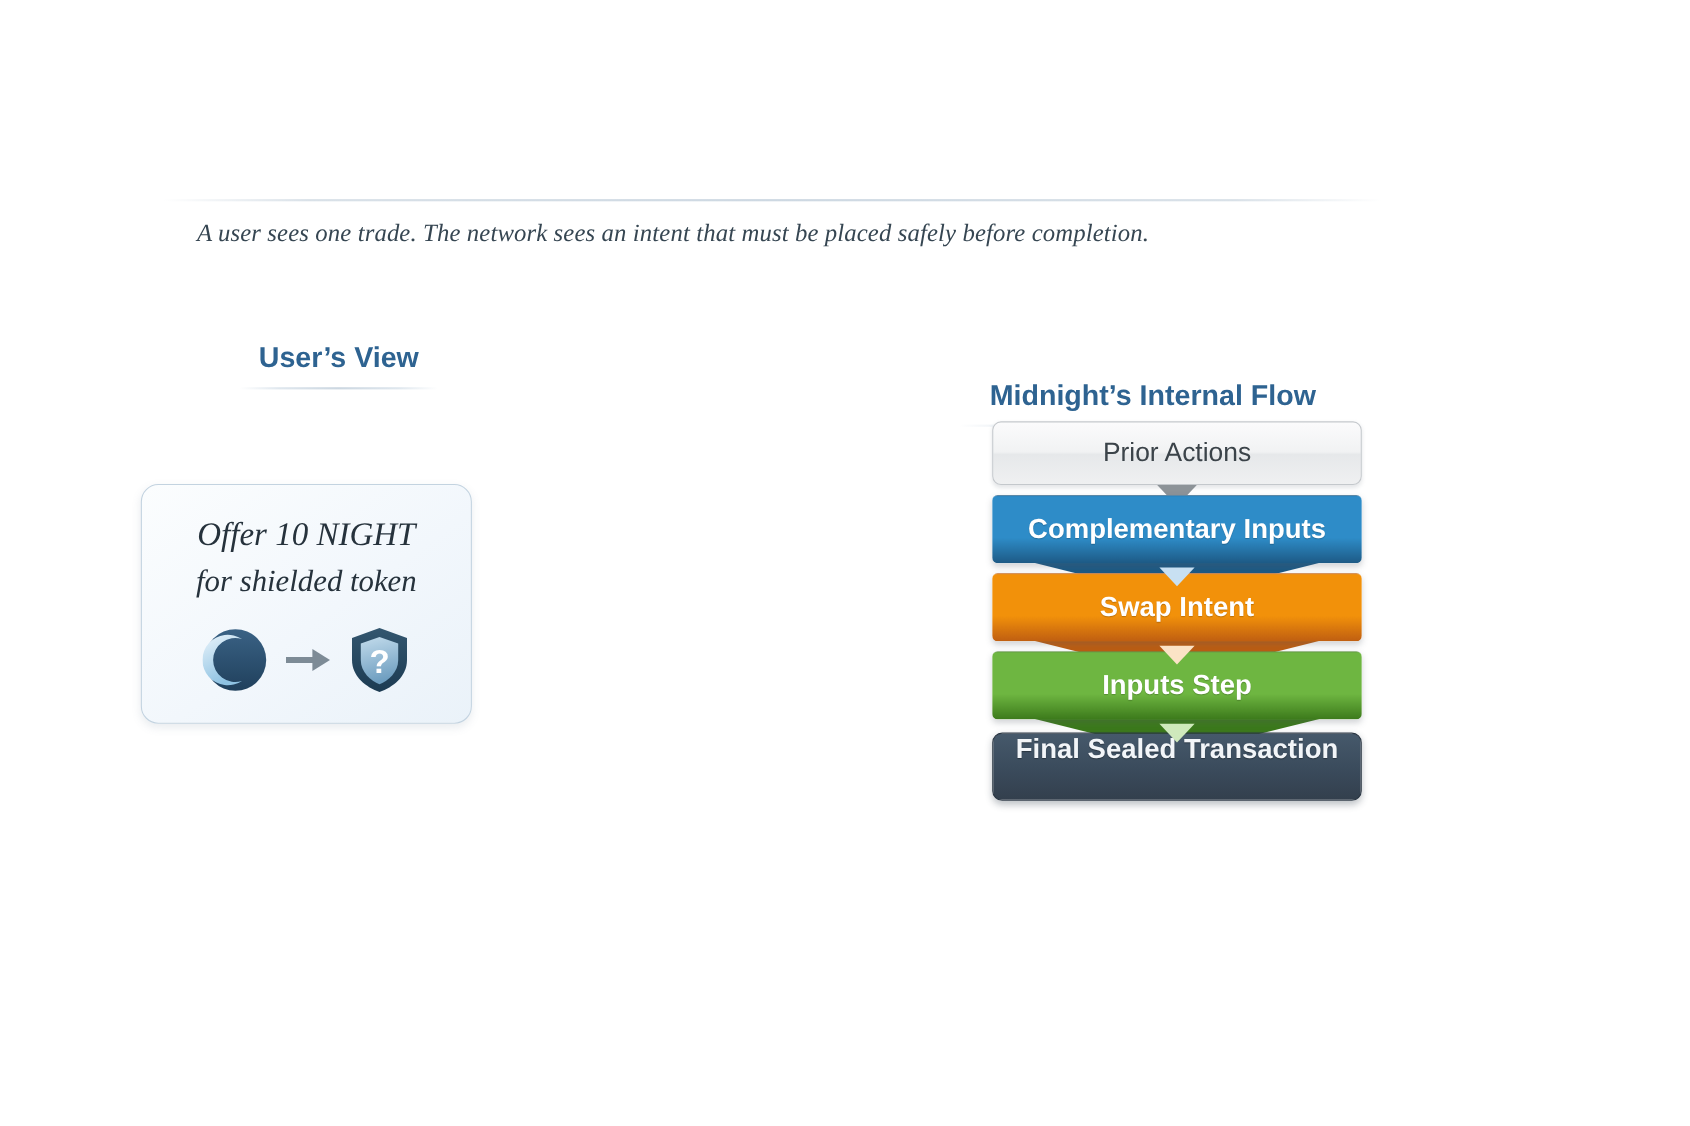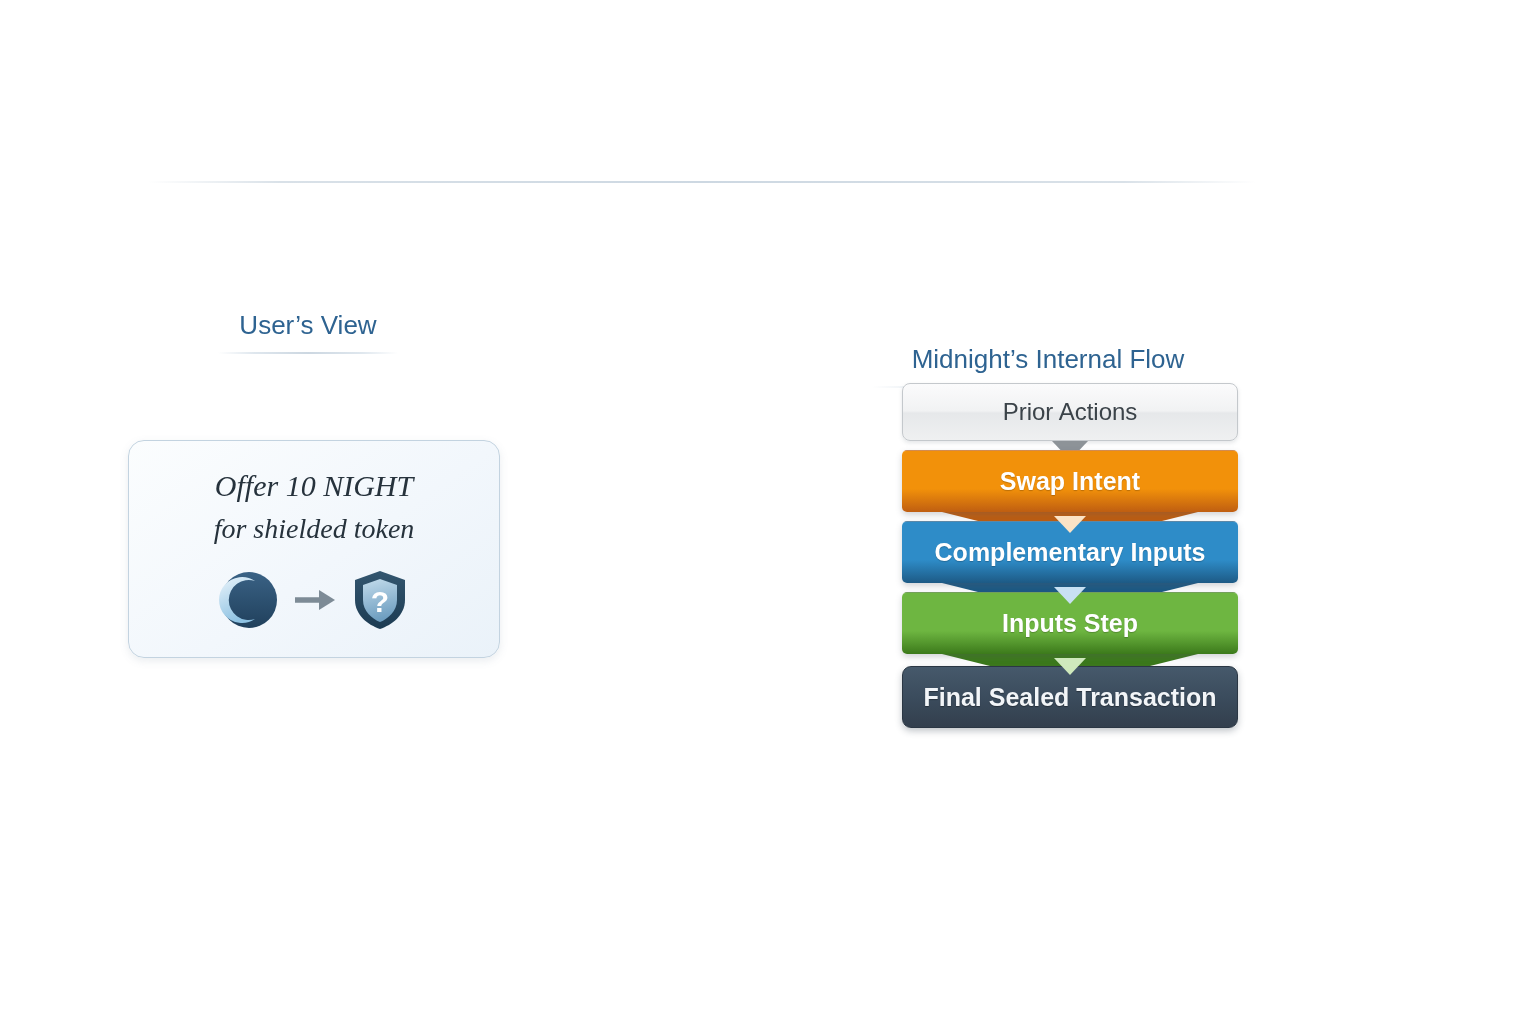--- a/index.html
+++ b/index.html
@@ -28,33 +28,33 @@
     font-size:22.5px; font-style:italic; font-weight:400;
     color:#364652;
     font-family:"Liberation Serif", serif;
     white-space:nowrap;
     letter-spacing:0.1px;
   }
 
   
   .col-head {
     position:absolute;
-    font-size:26px; font-weight:400; color:#2E6391;
+    font-size:26px; font-weight:700; color:#2E6391;
     text-align:center; white-space:nowrap;
   }
   .col-head .rule {
     position:absolute; left:0; right:0; bottom:-13px; height:2px;
     background:linear-gradient(to right,#ffffff 0%,#dfe7ee 20%,#ccd7e1 50%,#dfe7ee 80%,#ffffff 100%);
   }
   #head-left  { left:218px; top:310px; width:180px; }
   #head-right { left:872px; top:312px; width:352px;margin-top:32px; }
 
   
   .user-card {
-    position:absolute; left:128px; top:440px; width:372px; height:218px;
+    position:absolute; left:128px; top:440px; width:301px; height:218px;
     background:linear-gradient(145deg,#fbfdfe 0%,#f2f7fc 55%,#eaf2f9 100%);
     border:1.6px solid #c3d3e0;
     border-radius:16px;
     box-shadow:0 3px 8px rgba(90,115,140,0.13);
   }
   .card-line1 {
     position:absolute; left:0; right:0; top:28px;
     text-align:center; font-size:30px; font-style:italic;
     color:#26323c; font-family:"Liberation Serif", serif;
     white-space:nowrap;
@@ -122,34 +122,35 @@
     z-index:2;
   }
   .chev .tri {
     position:absolute; left:50%; transform:translateX(-50%); top:66px;
     width:0; height:0; border-left:16px solid transparent;
     border-right:16px solid transparent; z-index:3;
   }
 
   .node-final {
     position:relative; margin-top:12px; height:62px; border-radius:9px;
-    display:flex; align-items:center; justify-content:center;
+    display:flex; justify-content:center;
     font-size:25px; font-weight:700; color:#f2f5f8;
     text-shadow:0 1px 1px rgba(0,0,0,0.35);
     box-shadow:0 3px 7px rgba(60,70,85,0.32);
     background:linear-gradient(180deg,#46596b 0%,#3b4c5d 50%,#333f4d 100%);
     border:1px solid #2b3744;
   }
 </style>
 </head>
 <body>
 
 <div id="stage">
 
   <div class="title-rule"></div>
+  <div class="subtitle">A user sees one trade.  The network sees an intent that must be placed safely before completion.</div>
 
   <div class="col-head" id="head-left">
     <span>User’s View</span>
     <span class="rule"></span>
   </div>
   <div class="col-head" id="head-right">
     <span>Midnight’s Internal Flow</span>
     <span class="rule"></span>
   </div>
 
@@ -204,36 +205,36 @@
   </div>
 
 
   <div class="flow">
 
     <div class="node-plain">
       <span>Prior Actions</span>
       <span class="gray-arrow"></span>
     </div>
 
+    <div class="chev" id="chev1">
+      <div class="tail" style="background: rgb(29, 90, 133);"></div>
+      <div class="plate" style="background: linear-gradient(rgb(46, 140, 200) 0%, rgb(46, 140, 200) 62%, rgb(29, 90, 133) 100%); border-top: 1px solid rgba(255, 255, 255, 0.28);">
+        <span>Complementary Inputs</span>
+      </div>
+      <span class="tri" style="border-top: 17px solid rgb(200, 224, 242);"></span>
+    </div>
+
     <div class="chev" id="chev0">
       <div class="tail" style="background: rgb(191, 94, 17);"></div>
       <div class="plate" style="background: linear-gradient(rgb(242, 145, 10) 0%, rgb(242, 145, 10) 62%, rgb(191, 94, 17) 100%); border-top: 1px solid rgba(255, 255, 255, 0.28);">
         <span>Swap Intent</span>
       </div>
       <span class="tri" style="border-top: 17px solid rgb(251, 227, 198);"></span>
     </div>
 
-    <div class="chev" id="chev1">
-      <div class="tail" style="background: rgb(29, 90, 133);"></div>
-      <div class="plate" style="background: linear-gradient(rgb(46, 140, 200) 0%, rgb(46, 140, 200) 62%, rgb(29, 90, 133) 100%); border-top: 1px solid rgba(255, 255, 255, 0.28);">
-        <span>Complementary Inputs</span>
-      </div>
-      <span class="tri" style="border-top: 17px solid rgb(200, 224, 242);"></span>
-    </div>
-
     <div class="chev" id="chev2">
       <div class="tail" style="background: rgb(60, 122, 27);"></div>
       <div class="plate" style="background: linear-gradient(rgb(110, 182, 65) 0%, rgb(110, 182, 65) 62%, rgb(60, 122, 27) 100%); border-top: 1px solid rgba(255, 255, 255, 0.28);">
         <span>Inputs Step</span>
       </div>
       <span class="tri" style="border-top: 17px solid rgb(207, 233, 188);"></span>
     </div>
 
     <div class="node-final">
       <span>Final Sealed Transaction</span>

